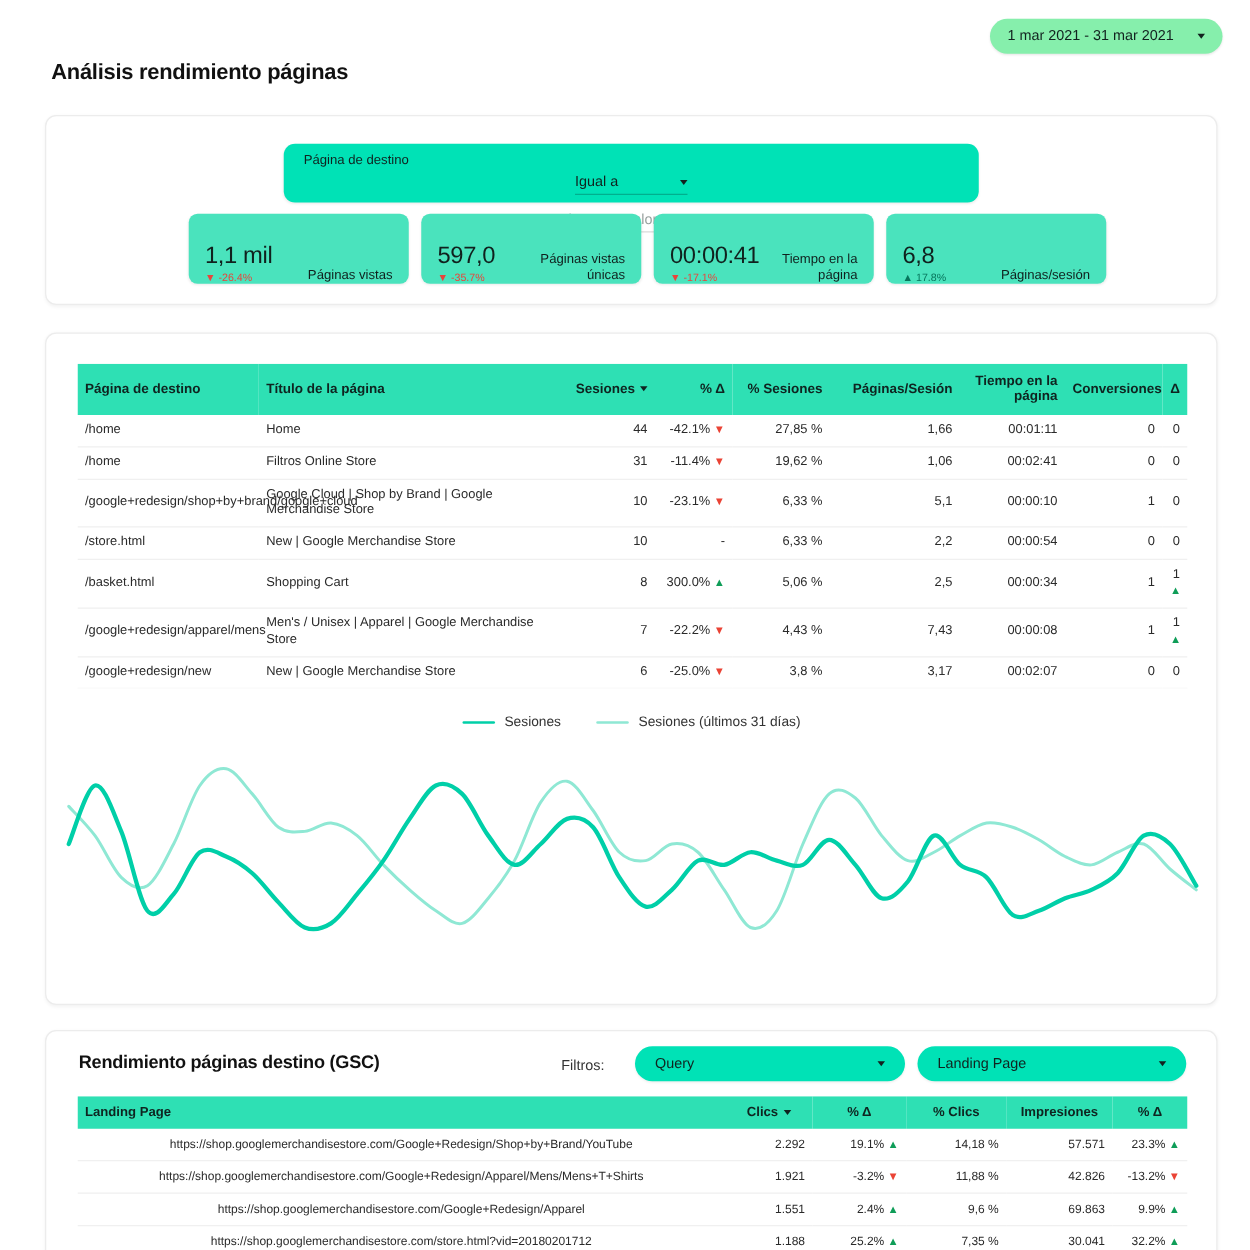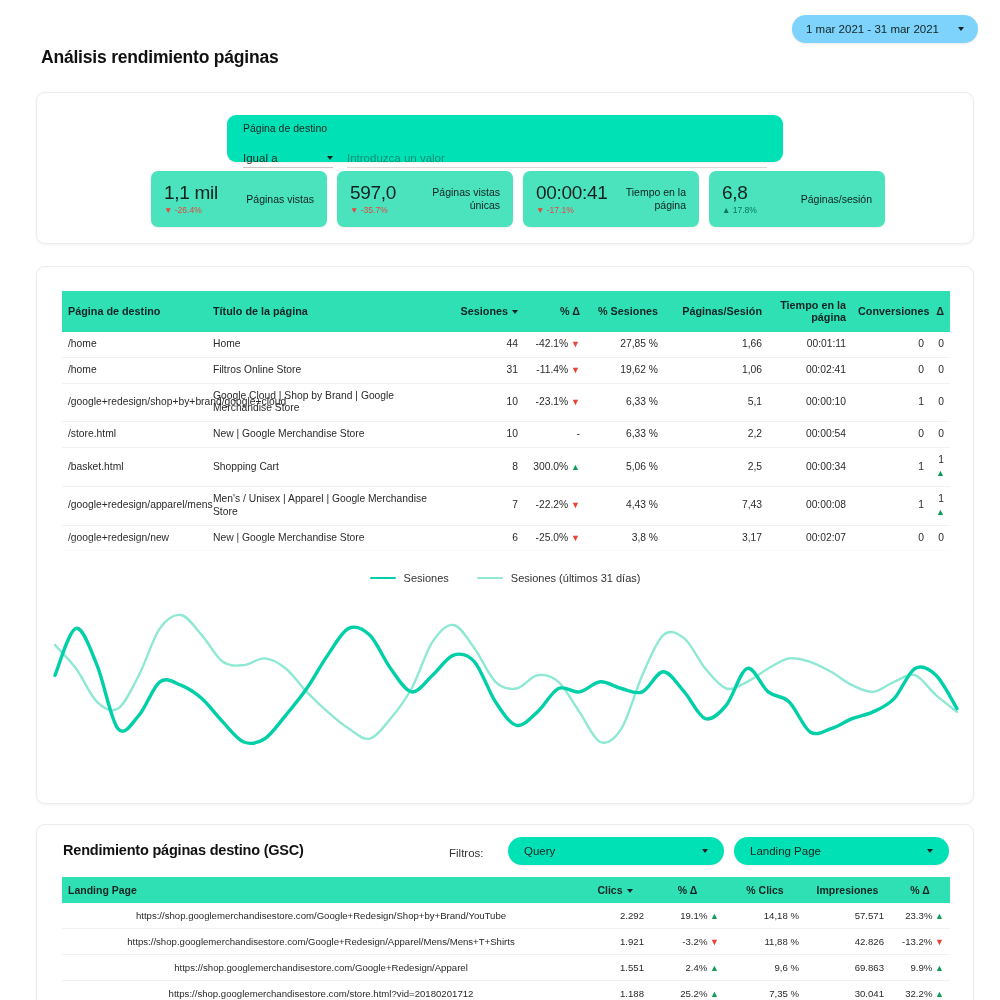--- a/index.html
+++ b/index.html
@@ -9,21 +9,21 @@
     font-family: "Liberation Sans", sans-serif;
     color: #1a1a1a;
     overflow: hidden;
   }
   .page { position: relative; width: 1000px; height: 1000px; }
 
   
   .daterange {
     position: absolute; top: 15px; right: 22px;
     width: 186px; height: 28px;
-    background: #7dd3fc; border-radius: 14px;
+    background: #86efac; border-radius: 14px;
     display: flex; align-items: center;
     padding: 0 14px;
     font-size: 11.5px; color: #12221f;
     box-shadow: 0 1px 2px rgba(0,0,0,.10);
   }
   .daterange .dr-label { flex: 1; white-space: nowrap; }
   .caret {
     width: 0; height: 0;
     border-left: 3.5px solid transparent;
     border-right: 3.5px solid transparent;
@@ -52,41 +52,41 @@
   #card-filters { left: 36px; top: 92px; width: 938px; height: 152px; }
 
   .filter-panel {
     position: absolute; left: 190px; top: 22px;
     width: 556px; height: 47px;
     background: #00e2b6; border-radius: 9px;
     padding: 7px 16px 0 16px;
     box-shadow: 0 1px 2px rgba(0,0,0,.08);
   }
   .filter-panel .fp-title { font-size: 10.5px; color: #0f2420; }
-  .fp-row { display: flex; align-items: flex-start; margin-top: 18px; gap: 14px; }
+  .fp-row { display: flex; align-items: center; margin-top: 6px; gap: 14px; flex-direction: column; }
   .fp-select {
     width: 90px; display: flex; align-items: center; justify-content: space-between;
     border-bottom: 1px solid rgba(0,0,0,.22);
     padding-bottom: 3px;
     font-size: 11.5px; color: #10231f;
   }
   .fp-input {
     flex: 1; border: none; background: transparent;
     border-bottom: 1px solid rgba(0,0,0,.15);
     padding-bottom: 3px;
     font-size: 11.5px; font-family: "Liberation Sans", sans-serif;
     color: #0f2420;
   }
   .fp-input::placeholder { color: rgba(15,36,32,.45); }
 
   .kpi-row { position: absolute; left: 114px; top: 78px; display: flex; gap: 10px; }
   .kpi {
     width: 176px; height: 56px;
     background: #4ae3bd; border-radius: 7px;
-    display: flex; align-items: center; justify-content: space-between;
+    display: flex; align-items: flex-end; justify-content: space-between;
     padding: 0 13px;
     box-shadow: 0 1px 2px rgba(0,0,0,.08);
   }
   .kpi-left { display: flex; flex-direction: column; }
   .kpi-value { font-size: 19px; font-weight: 400; color: #10211e; line-height: 1.05; letter-spacing: -.3px; }
   .kpi-delta { font-size: 8.5px; margin-top: 2px; }
   .kpi-delta.down { color: #e8453c; }
   .kpi-delta.up { color: #07755c; }
   .kpi-label {
     font-size: 10.5px; color: #10211e; text-align: right; line-height: 1.22;

